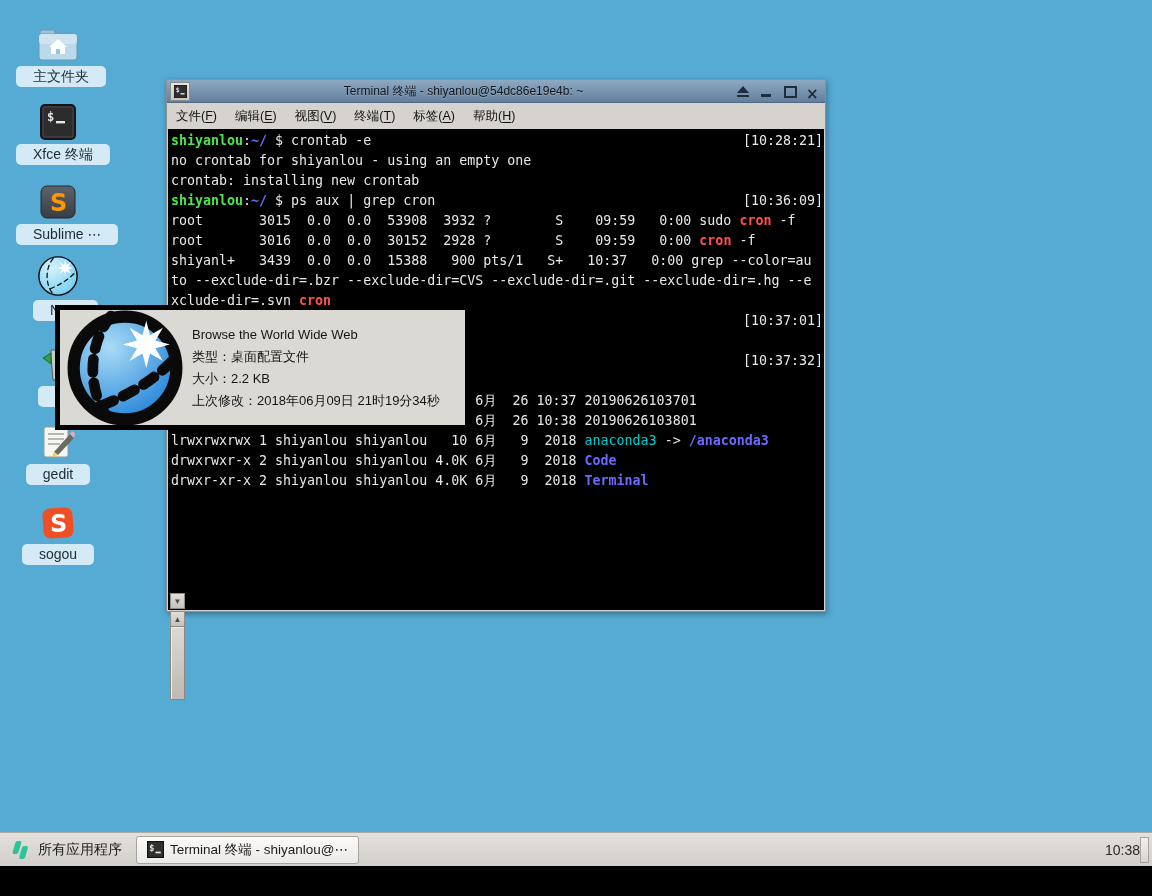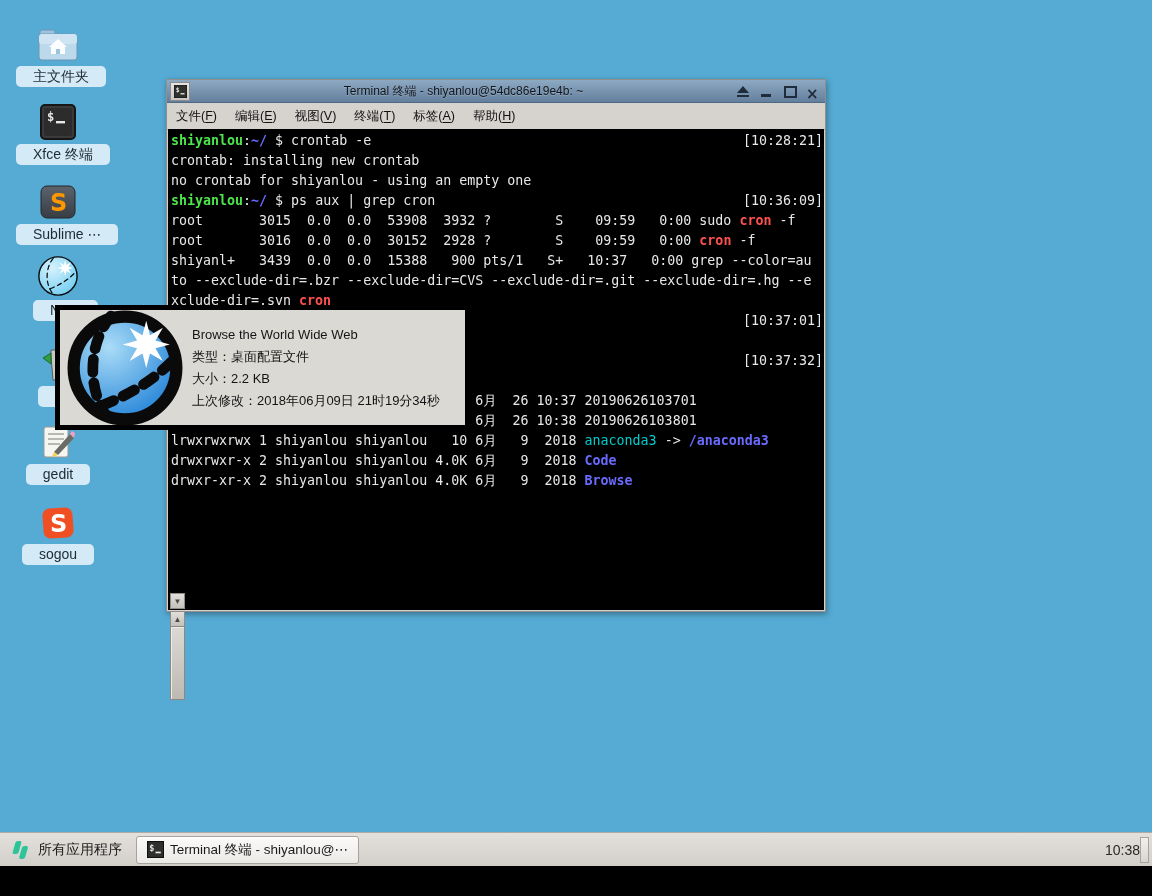--- a/index.html
+++ b/index.html
@@ -182,37 +182,37 @@
       <div class="menu-item">文件(<u>F</u>)</div>
       <div class="menu-item">编辑(<u>E</u>)</div>
       <div class="menu-item">视图(<u>V</u>)</div>
       <div class="menu-item">终端(<u>T</u>)</div>
       <div class="menu-item">标签(<u>A</u>)</div>
       <div class="menu-item">帮助(<u>H</u>)</div>
     </div>
   <div class="term">
     <div class="term-text" id="term-lines">
         <div class="tline"><span class="c-green">shiyanlou</span><span class="c-fg">:</span><span class="c-blue">~/</span><span class="c-fg"> $ crontab -e</span><span class="ts c-fg">[10:28:21]</span></div>
+        <div class="tline"><span class="c-fg">no crontab for shiyanlou - using an empty one</span></div>
         <div class="tline"><span class="c-fg">crontab: installing new crontab</span></div>
-        <div class="tline"><span class="c-fg">no crontab for shiyanlou - using an empty one</span></div>
         <div class="tline"><span class="c-green">shiyanlou</span><span class="c-fg">:</span><span class="c-blue">~/</span><span class="c-fg"> $ ps aux | grep cron</span><span class="ts c-fg">[10:36:09]</span></div>
         <div class="tline"><span class="c-fg">root       3015  0.0  0.0  53908  3932 ?        S    09:59   0:00 sudo </span><span class="c-red">cron</span><span class="c-fg"> -f</span></div>
         <div class="tline"><span class="c-fg">root       3016  0.0  0.0  30152  2928 ?        S    09:59   0:00 </span><span class="c-red">cron</span><span class="c-fg"> -f</span></div>
         <div class="tline"><span class="c-fg">shiyanl+   3439  0.0  0.0  15388   900 pts/1   S+   10:37   0:00 grep --color=au</span></div>
         <div class="tline"><span class="c-fg">to --exclude-dir=.bzr --exclude-dir=CVS --exclude-dir=.git --exclude-dir=.hg --e</span></div>
         <div class="tline"><span class="c-fg">xclude-dir=.svn </span><span class="c-red">cron</span></div>
         <div class="tline"><span class="ts c-fg">[10:37:01]</span></div>
         <div class="tline"></div>
         <div class="tline"><span class="ts c-fg">[10:37:32]</span></div>
         <div class="tline"></div>
         <div class="tline"><span class="c-fg">                                      6月  26 10:37 20190626103701</span></div>
         <div class="tline"><span class="c-fg">                                      6月  26 10:38 20190626103801</span></div>
         <div class="tline"><span class="c-fg">lrwxrwxrwx 1 shiyanlou shiyanlou   10 6月   9  2018 </span><span class="c-cyan">anaconda3</span><span class="c-fg"> -&gt; </span><span class="c-blue">/anaconda3</span></div>
         <div class="tline"><span class="c-fg">drwxrwxr-x 2 shiyanlou shiyanlou 4.0K 6月   9  2018 </span><span class="c-blue">Code</span></div>
-        <div class="tline"><span class="c-fg">drwxr-xr-x 2 shiyanlou shiyanlou 4.0K 6月   9  2018 </span><span class="c-blue">Browse</span></div>
+        <div class="tline"><span class="c-fg">drwxr-xr-x 2 shiyanlou shiyanlou 4.0K 6月   9  2018 </span><span class="c-blue">Terminal</span></div>
       </div>
     <div class="scrollbar">
       <div class="sb-btn up">▲</div>
       <div class="sb-thumb"></div>
       <div class="sb-btn down">▼</div>
     </div>
   </div>
 </div>
 
 <div class="tooltip">

